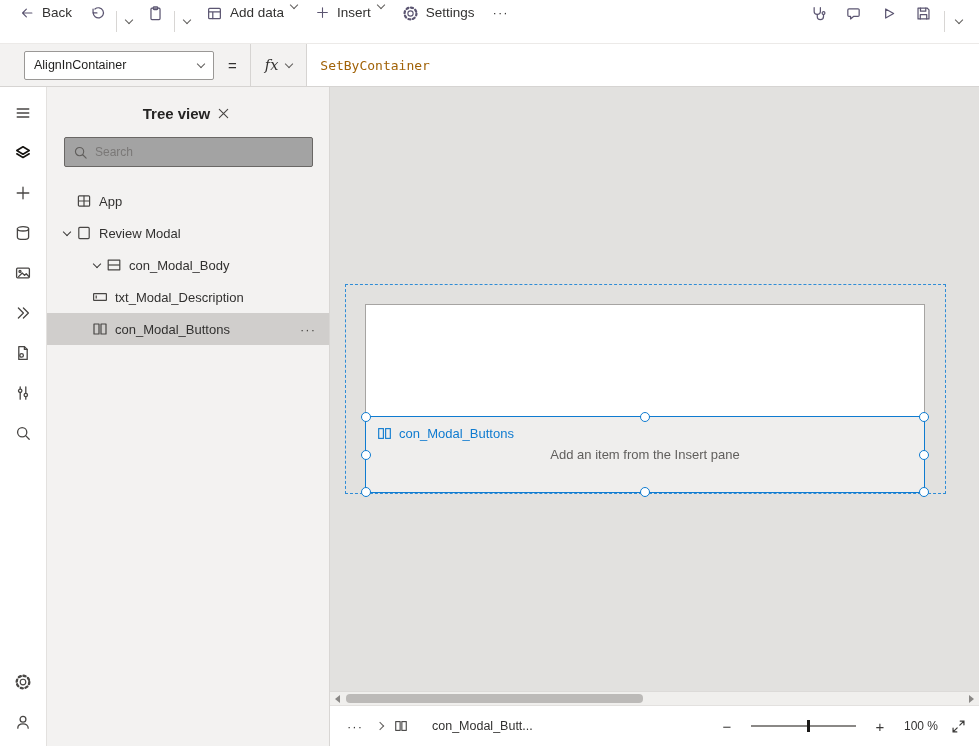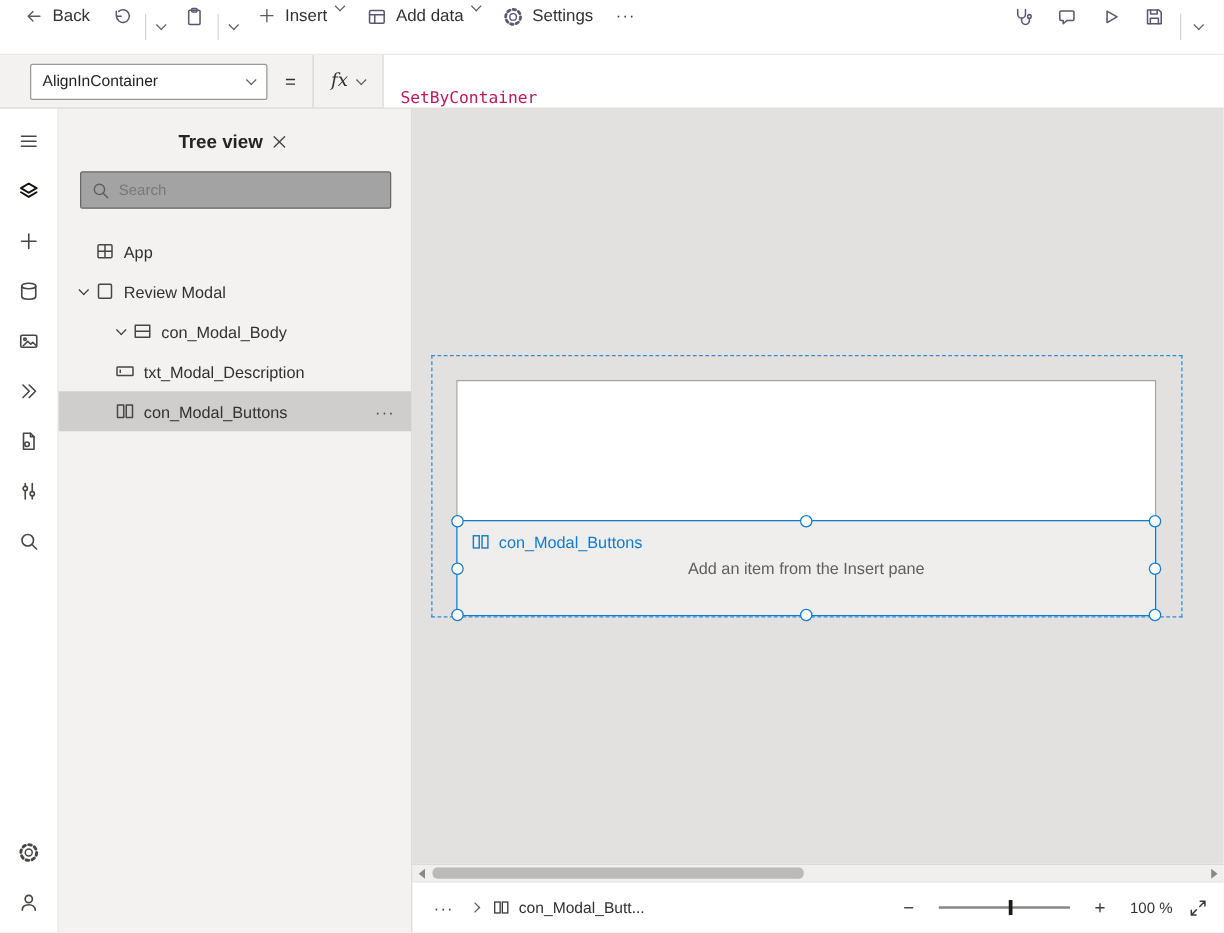--- a/index.html
+++ b/index.html
@@ -21,21 +21,21 @@
   .tb-right{margin-left:auto;display:flex;align-items:center;gap:2px}
   .more-dots{letter-spacing:1px;font-size:13px;color:#3b3a39}
 
   
   .formulabar{flex:0 0 43px;display:flex;align-items:center;background:#f3f2f1;border-bottom:1px solid #d6d4d2}
   .prop-select{width:190px;height:29px;margin-left:24px;background:#fff;border:1px solid #9a9896;border-radius:2px;display:flex;align-items:center;justify-content:space-between;padding:0 9px;font-size:12.5px;color:#201f1e;cursor:pointer}
   .prop-select .chev{color:#605e5c}
   .equals{margin:0 13px 0 14px;font-size:15px;color:#323130}
   .fx-box{height:100%;display:flex;align-items:center;gap:8px;padding:0 14px;border-left:1px solid #d6d4d2;border-right:1px solid #d6d4d2;color:#605e5c;cursor:pointer}
   .fx-label{font-family:"DejaVu Serif",serif;font-style:italic;font-size:14.5px;color:#323130}
-  .formula-input{flex:1;height:100%;background:#fff;display:flex;align-items:flex-end;padding-left:13px;font-family:"DejaVu Sans Mono",monospace;font-size:13px;color:#be185d;cursor:text}
+  .formula-input{flex:1;height:100%;background:#fff;display:flex;align-items:center;padding-left:13px;font-family:"DejaVu Sans Mono",monospace;font-size:13px;color:#a16207;cursor:text}
 
   
   .main{flex:1;display:flex;min-height:0}
 
   
   .rail{flex:0 0 47px;background:#fff;border-right:1px solid #e3e1df;display:flex;flex-direction:column;align-items:center;padding:6px 0 4px}
   .rail-btn{width:40px;height:40px;display:flex;align-items:center;justify-content:center;color:#484644;border-radius:2px}
   .rail-btn svg{stroke:currentColor;fill:none;stroke-width:1.3;stroke-linecap:round;stroke-linejoin:round}
   .rail-btn.selected{color:#14120f}
   .rail-btn.selected svg{stroke-width:1.6}
@@ -83,21 +83,21 @@
   .tri{width:0;height:0;border:4px solid transparent}
   .tri-l{border-right:5px solid #8a8886;border-left-width:0}
   .tri-r{border-left:5px solid #8a8886;border-right-width:0}
   .sb-track{flex:1;height:13px;position:relative}
   .sb-thumb{position:absolute;left:1px;top:2px;height:9px;width:48%;background:#bcbab8;border-radius:4px}
 
   
   .bottombar{flex:0 0 41px;background:#fff;border-top:1px solid #e3e1df;display:flex;align-items:center;padding:0 13px;gap:9px}
   .bb-more{padding:4px}
   .bb-sep{color:#605e5c;margin-left:1px}
-  .bb-crumb{display:flex;align-items:center;gap:7px;font-size:12.5px;color:#323130;padding:4px 2px}
+  .bb-crumb{display:flex;align-items:center;gap:24px;font-size:12.5px;color:#323130;padding:4px 2px}
   .bb-crumb svg{stroke:#3b3a39;fill:none;stroke-width:1.2}
   .zoom{margin-left:auto;display:flex;align-items:center;gap:13px}
   .zoom-btn{font-size:15px;color:#3b3a39;width:22px;height:22px;display:flex;align-items:center;justify-content:center}
   .slider{width:105px;height:2px;background:#8a8886;position:relative;cursor:pointer}
   .slider-thumb{position:absolute;left:53%;top:-5px;width:3px;height:12px;background:#1b1a19}
   .zoom-label{font-size:12px;color:#323130;white-space:nowrap}
   .fit-btn svg{stroke:#3b3a39;fill:none;stroke-width:1.3;stroke-linecap:round}
 </style>
 </head>
 <body>
@@ -125,32 +125,32 @@
       <svg width="17" height="17" viewBox="0 0 18 18">
           <rect x="4.2" y="3.4" width="9.6" height="12" rx="1"></rect>
           <rect x="6.7" y="1.9" width="4.6" height="2.9" rx=".8"></rect>
         </svg>
     </button>
     <span class="vdiv"></span>
     <button class="tb-chevbtn">
         <span class="chev"></span>
       </button>
     <button class="tb-btn">
-      <svg width="15" height="15" viewBox="0 0 18 18">
-          <path d="M9 3.2v11.6M3.2 9h11.6"></path>
-        </svg>
-      <span>Insert</span>
-      <span class="chev" style="color:#605e5c"></span>
-    </button>
-    <button class="tb-btn">
       <svg width="17" height="17" viewBox="0 0 18 18">
           <rect x="2.8" y="3.6" width="12.4" height="10.8" rx="1"></rect>
           <path d="M2.8 7.2h12.4M7.2 7.2v7.2"></path>
         </svg>
       <span>Add data</span>
+      <span class="chev" style="color:#605e5c"></span>
+    </button>
+    <button class="tb-btn">
+      <svg width="15" height="15" viewBox="0 0 18 18">
+          <path d="M9 3.2v11.6M3.2 9h11.6"></path>
+        </svg>
+      <span>Insert</span>
       <span class="chev" style="color:#605e5c"></span>
     </button>
     <button class="tb-btn">
       <svg width="17" height="17" viewBox="0 0 20 20">
           <circle cx="10" cy="10" r="7" stroke-width="2.6" stroke-dasharray="2.4 3.05"></circle>
           <circle cx="10" cy="10" r="3.1"></circle>
         </svg>
       <span>Settings</span>
     </button>
     <button class="tb-btn">

